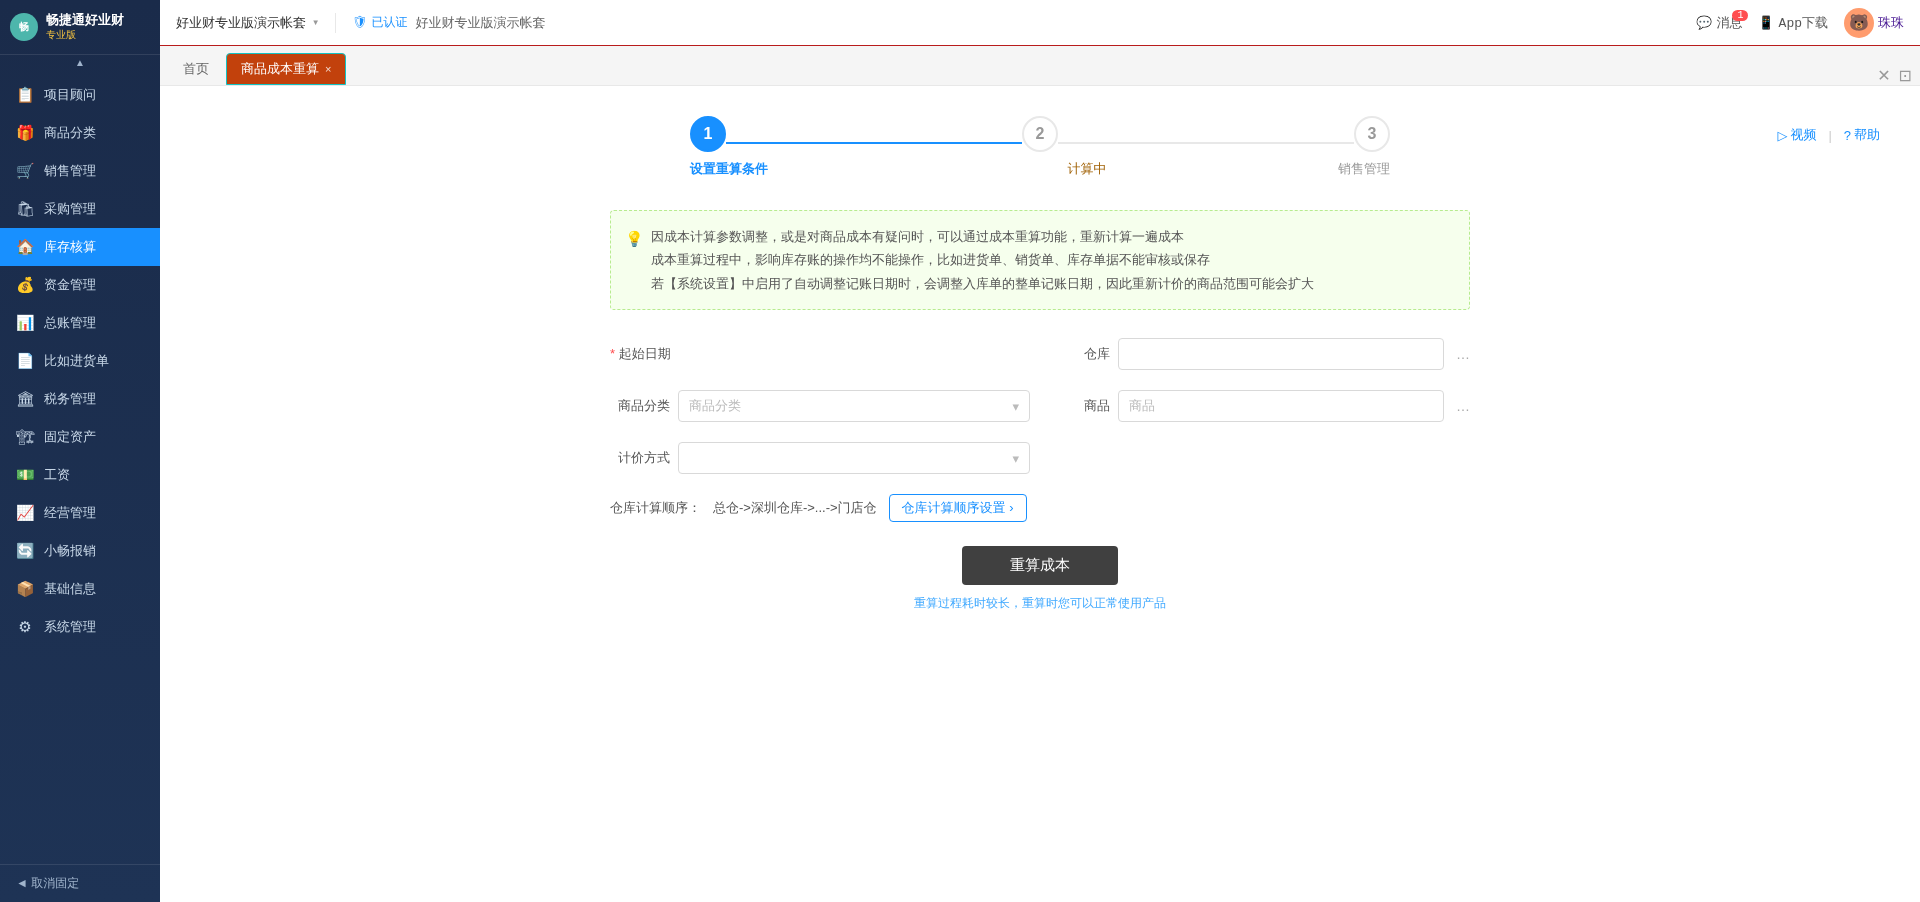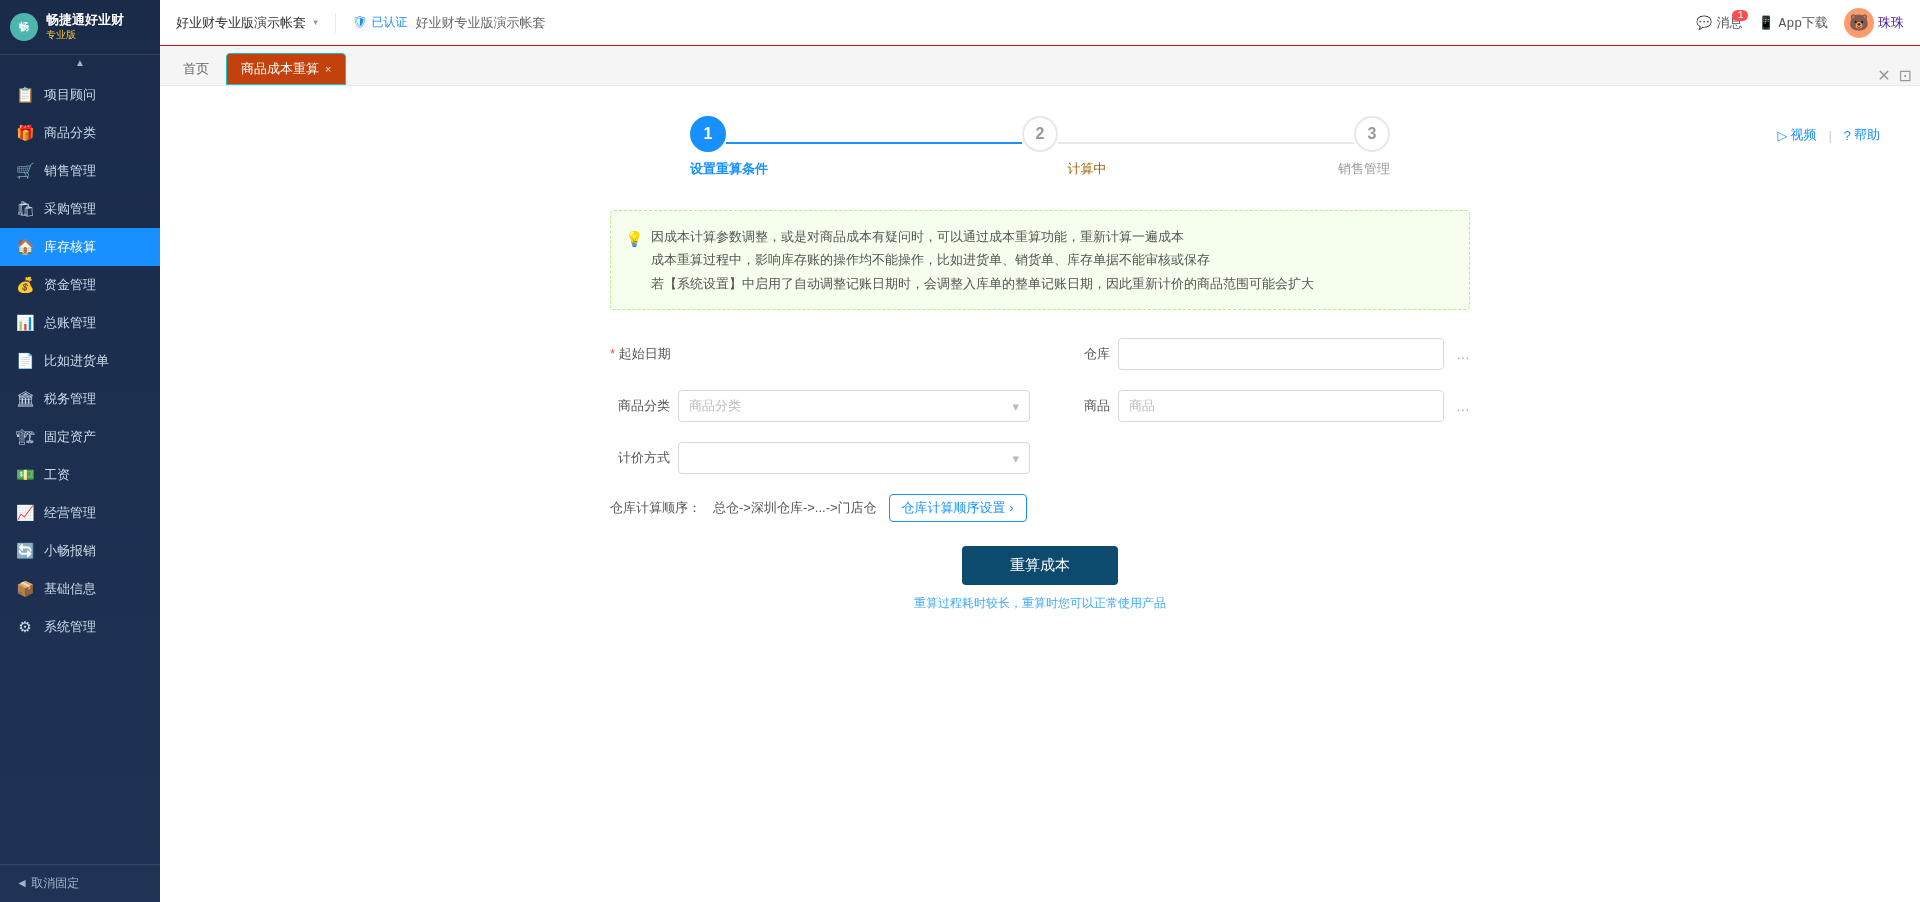--- a/index.html
+++ b/index.html
@@ -207,21 +207,21 @@
       background: white; border: 1px solid #1890ff; color: #1890ff;
       border-radius: 4px; padding: 4px 12px; font-size: 13px; cursor: pointer;
       display: flex; align-items: flex-end; gap: 4px;
     }
 
     
     .recalc-section {
       text-align: center; margin-top: 10px;
     }
     .recalc-btn {
-      background: #0c4a6e; border: none; color: white;
+      background: #404040; border: none; color: white;
       border-radius: 4px; padding: 10px 48px; font-size: 15px; cursor: pointer;
       font-weight: 500;
     }
     .recalc-hint {
       margin-top: 10px; font-size: 12px; color: #40a9ff;
     }
 
     
     .steps-container { position: relative; margin-bottom: 32px; }
   </style>

